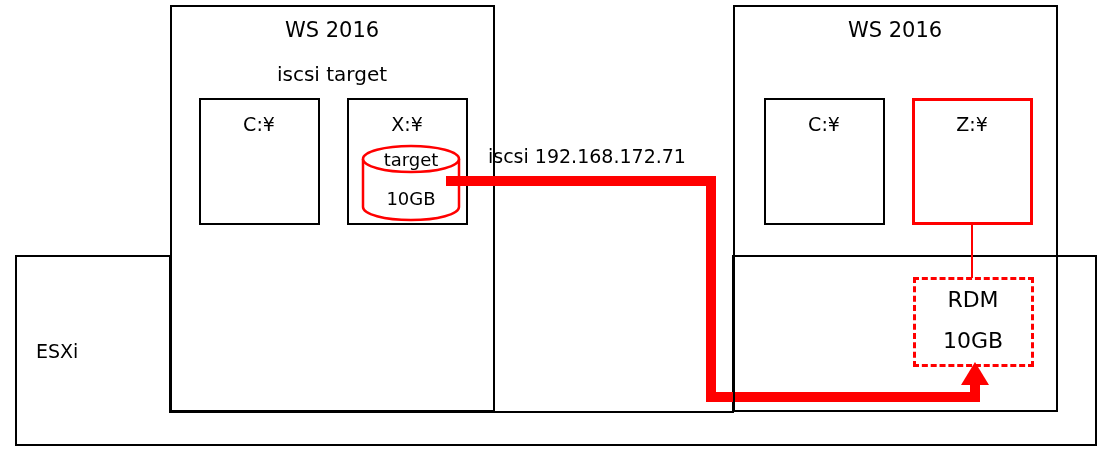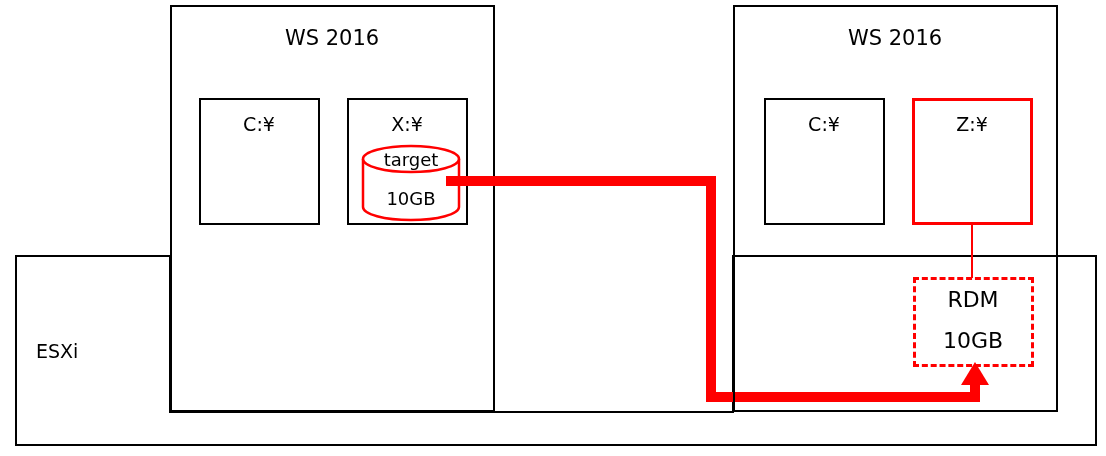--- a/index.html
+++ b/index.html
@@ -30,21 +30,20 @@
     border: 3px dashed #ff0000;
   }
   .label {
     position: absolute;
     color: #000000;
     white-space: nowrap;
     text-align: center;
   }
   .t-title {
     font-size: 21px;
-    margin-top: 8px;
   }
   .t-sub {
     font-size: 20px;
   }
   .t-drive {
     font-size: 19px;
   }
   .t-cyl {
     font-size: 18px;
   }
@@ -82,34 +81,36 @@
 <body>
 
 <div id="canvas">
 
   <svg class="overlay">
     <path d="M 16 445 L 16 256 L 170 256 L 170 412 L 733 412 L 733 256 L 1096 256 L 1096 445 Z" fill="none" stroke="#000000" stroke-width="2"></path>
   </svg>
 
   <div class="box solid-black" style="left:170px; top:5px; width:325px; height:407px;"></div>
   <div class="label t-title center-x" style="left:332px; top:18px;">WS 2016</div>
+  <div class="label t-sub center-x" style="left:332px; top:62px;">iscsi target</div>
 
   <div class="box solid-black" style="left:199px; top:98px; width:121px; height:127px;"></div>
   <div class="label t-drive center-x" style="left:259px; top:113px;">C:¥</div>
 
   <div class="box solid-black" style="left:347px; top:98px; width:121px; height:127px;"></div>
   <div class="label t-drive center-x" style="left:407px; top:113px;">X:¥</div>
 
   <svg class="overlay">
     <path d="M 363 159 L 363 207 A 48 13 0 0 0 459 207 L 459 159" fill="#ffffff" stroke="#ff0000" stroke-width="2.5"></path>
     <ellipse cx="411" cy="159" rx="48" ry="13" fill="#ffffff" stroke="#ff0000" stroke-width="2.5"></ellipse>
   </svg>
   <div class="label t-cyl center-x" style="left:411px; top:149px;">target</div>
   <div class="label t-cyl center-x" style="left:411px; top:188px;">10GB</div>
 
+  <div class="label t-conn" style="left:488px; top:145px;">iscsi 192.168.172.71</div>
 
   <div class="redline" style="left:446px; top:176px; width:270px; height:10px;"></div>
   <div class="redline" style="left:706px; top:176px; width:10px; height:226px;"></div>
   <div class="redline" style="left:706px; top:392px; width:274px; height:10px;"></div>
   <div class="redline" style="left:970px; top:378px; width:10px; height:20px;"></div>
   <svg class="overlay">
     <polygon points="975,362 961,385 989,385" fill="#ff0000"></polygon>
   </svg>
 
   <div class="box solid-black" style="left:733px; top:5px; width:325px; height:407px;"></div>

